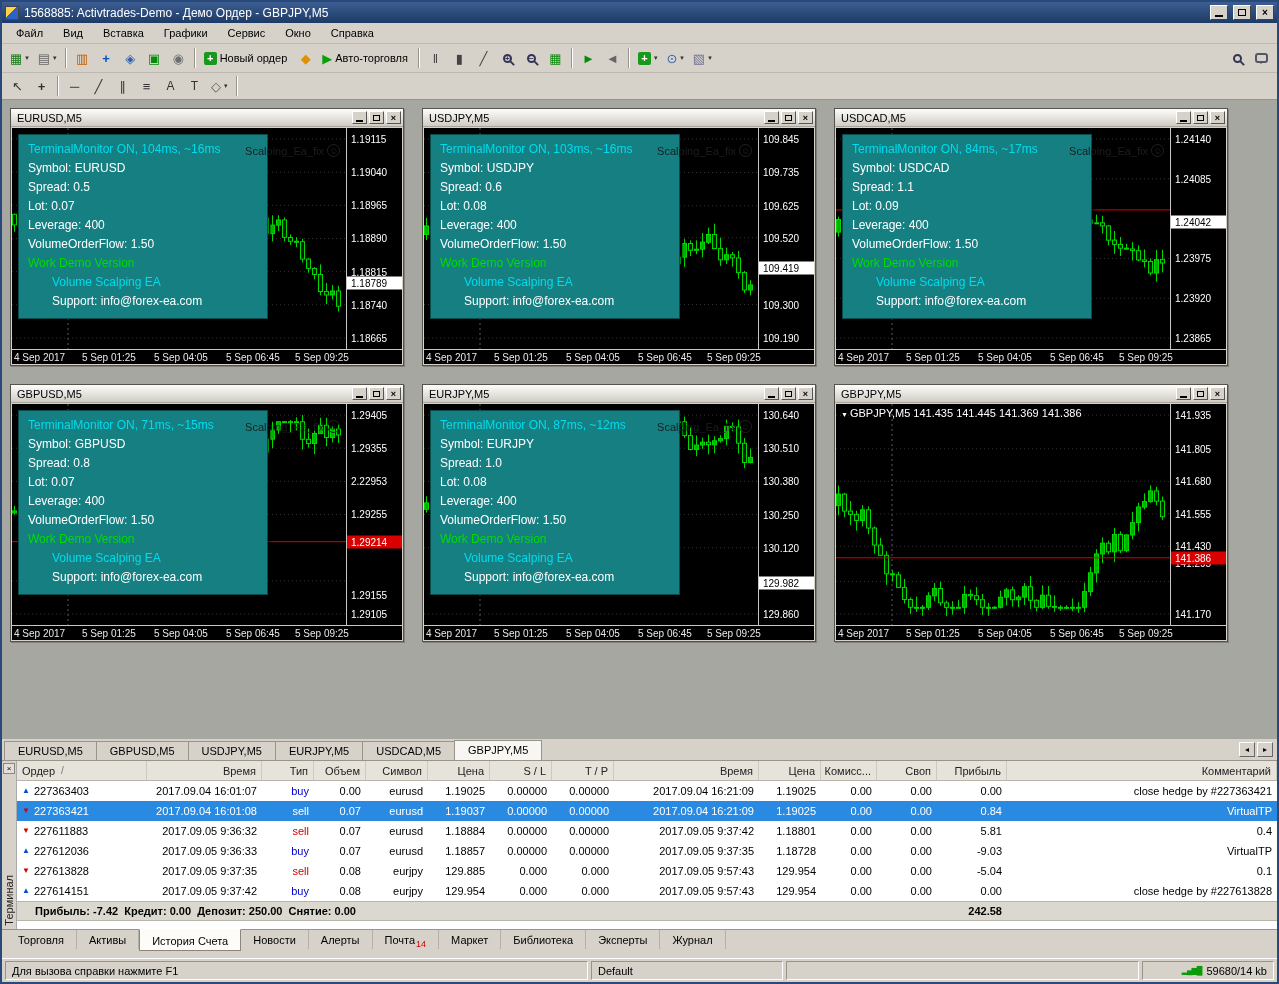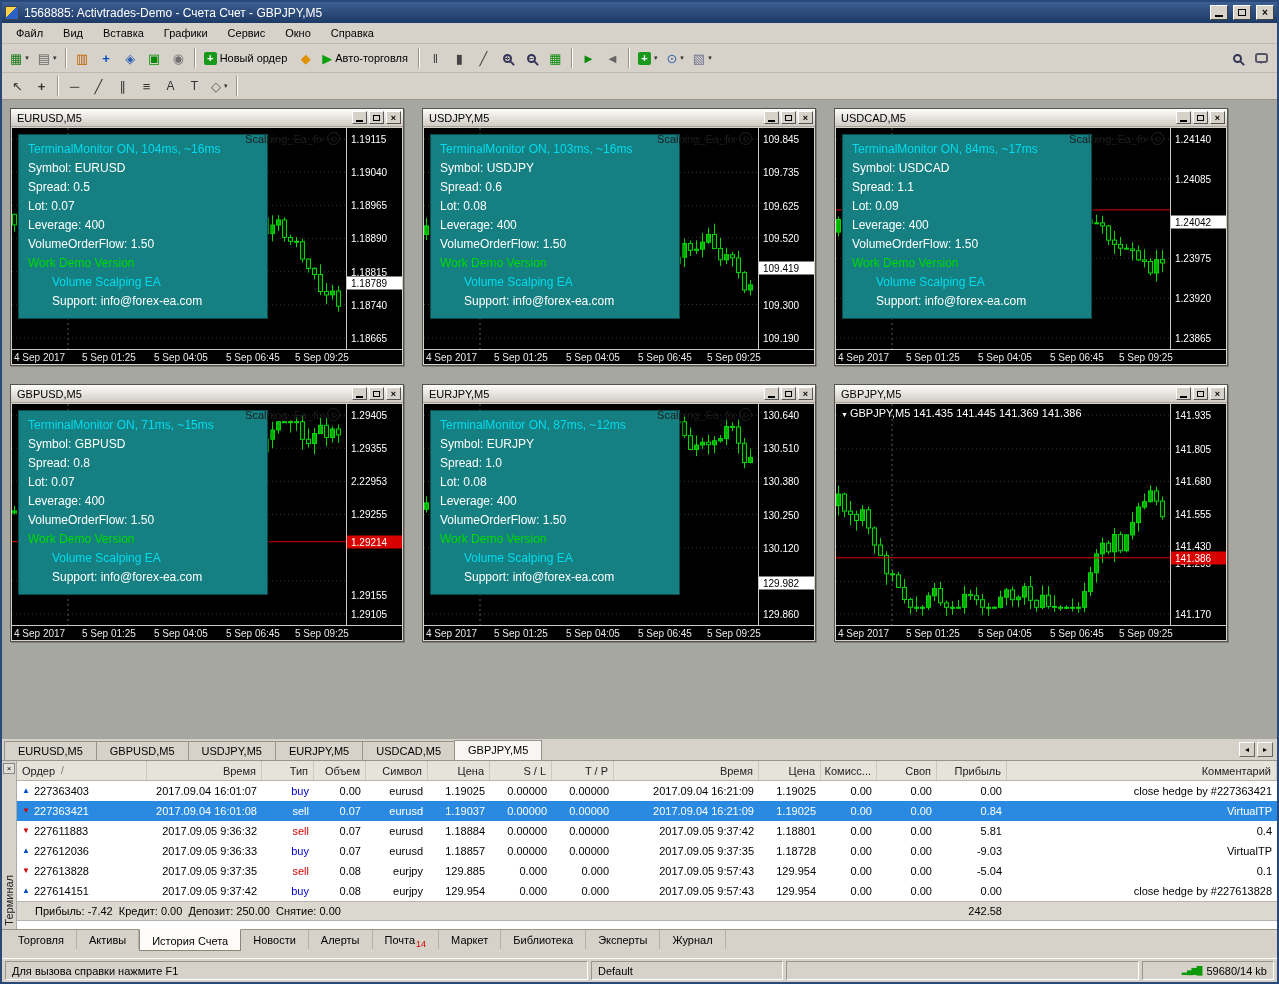--- a/index.html
+++ b/index.html
@@ -46,21 +46,21 @@
 .price-axis{position:absolute;top:0;right:0;bottom:15px;width:56px;border-left:1px solid #c8c8c8;background:#000;color:#fff;font-size:10px}
 .pa-label{position:absolute;left:4px;transform:translateY(-50%);white-space:nowrap}
 .price-tag{position:absolute;right:0;left:0;font-size:10px;padding:1px 0 1px 4px;transform:translateY(-50%)}
 .price-tag.white{background:#fff;color:#000}
 .price-tag.red{background:#d90000;color:#fff}
 .time-axis{position:absolute;left:0;right:0;bottom:0;height:15px;background:#000;border-top:1px solid #c8c8c8;color:#e8e8e8;font-size:10px}
 .ta-label{position:absolute;top:2px;white-space:nowrap}
 .overlay-panel{position:absolute;left:6px;top:6px;width:250px;background:#157f82;border:1px solid #0a4b4e;box-shadow:3px 3px 0 rgba(0,0,0,.35);padding:5px 0 7px 9px;font-size:12px}
 .ol-line{line-height:19px;white-space:nowrap}
 .ol-line.indent{padding-left:24px}
-.ea-label{position:absolute;top:4px;right:62px;color:#1d1d1d;font-size:11px;display:flex;align-items:center;gap:3px}
+.ea-label{position:absolute;top:16px;right:62px;color:#1d1d1d;font-size:11px;display:flex;align-items:center;gap:3px}
 .smiley{width:13px;height:13px;border:1px solid #222;border-radius:50%;font-size:9px;line-height:12px;text-align:center;color:#222}
 .ohlc{position:absolute;top:3px;left:5px;color:#fff;font-size:11px;white-space:nowrap}
 .ohlc .caret{color:#fff;margin-right:2px}
 
 #chart-tabs{height:22px;flex:0 0 auto;background:#d6d2ca;display:flex;align-items:flex-end;padding:2px 4px 0 2px;border-bottom:1px solid #98948a}
 #chart-tabs-inner{display:flex;align-items:flex-end}
 .ctab{padding:3px 13px;border:1px solid #98948a;border-bottom:none;background:#d6d2ca;margin-right:-1px;font-size:11px;white-space:nowrap}
 .ctab.active{background:#f8f6f2;padding-bottom:4px}
 .tab-arrows{margin-left:auto;display:flex;gap:2px;padding-bottom:3px}
 .tarw{width:16px;height:15px;background:#d6d2ca;border:1px solid;border-color:#fff #666 #666 #fff;display:flex;align-items:center;justify-content:center;font-size:8px}
@@ -75,41 +75,41 @@
 .th.left{justify-content:flex-start}
 .sorticon{color:#777;margin-left:6px;font-size:10px}
 .trow{display:flex;height:20px;flex:0 0 auto;align-items:center}
 .trow.sel{background:#2a8ae2;color:#fff}
 .td{padding:0 5px;text-align:right;white-space:nowrap;overflow:hidden}
 .td.left{text-align:left;display:flex;align-items:center;gap:4px}
 .type-buy{color:#0000cc}.type-sell{color:#cc0000}
 .trow.sel .type-buy,.trow.sel .type-sell{color:#fff}
 .row-icon{font-size:8px;line-height:1}
 .row-icon.buy{color:#0050d0}.row-icon.sell{color:#d00000}
-.sumrow{display:flex;height:20px;flex:0 0 auto;align-items:center;background:#dbd8cf;border-top:1px solid #b8b4ac;border-bottom:1px solid #b8b4ac;font-weight:normal}
+.sumrow{display:flex;height:20px;flex:0 0 auto;align-items:center;background:#dbd8cf;border-top:1px solid #b8b4ac;border-bottom:1px solid #b8b4ac;font-weight:bold}
 .sum-left{margin-left:18px;width:902px;white-space:pre;overflow:hidden}
 .sum-total{width:70px;text-align:right;padding-right:5px}
 
 #term-tabs{height:23px;flex:0 0 auto;background:#d6d2ca;display:flex;align-items:flex-start;padding:0 4px;border-top:1px solid #98948a}
 .ttab{padding:4px 12px 3px;border-right:1px solid #b4b0a8;white-space:nowrap}
 .ttab.active{background:#fdfcf9;border:1px solid #8a867e;border-top:1px solid #fdfcf9;margin-top:-1px;padding-top:5px}
 .badge{color:#d00000;font-size:9px;position:relative;top:3px;margin-left:1px}
 
 #statusbar{height:24px;flex:0 0 auto;display:flex;align-items:center;gap:3px;padding:2px 3px;background:#d6d2ca;border-top:1px solid #fff;margin-top:6px}
 .sb-panel{height:19px;border:1px solid;border-color:#98948a #fff #fff #98948a;display:flex;align-items:center;padding:0 6px;white-space:nowrap;overflow:hidden}
 .tr-icon{color:#0a9a0a;font-size:8px;letter-spacing:-1px}
 </style>
 </head>
 <body>
 
 <div id="app">
 
   <div id="titlebar">
     <span class="app-ico"></span>
-    <span class="t-title">1568885: Activtrades-Demo - Счета Счет - GBPJPY,M5</span>
+    <span class="t-title">1568885: Activtrades-Demo - Демо Ордер - GBPJPY,M5</span>
     <span class="winbtn">
         <i class="im"></i>
       </span>
     <span class="winbtn">
         <i class="ir"></i>
       </span>
     <span class="winbtn">×</span>
   </div>
 
   <div id="menubar">

